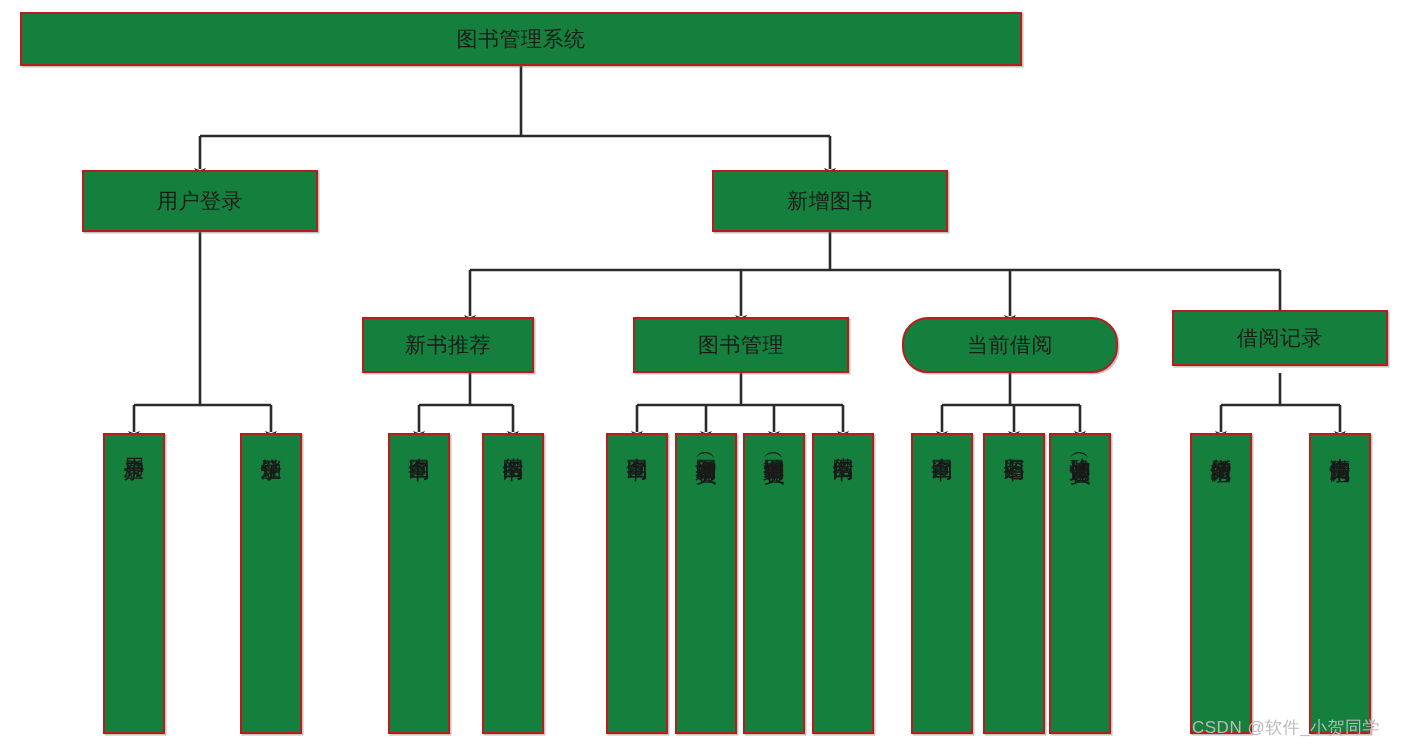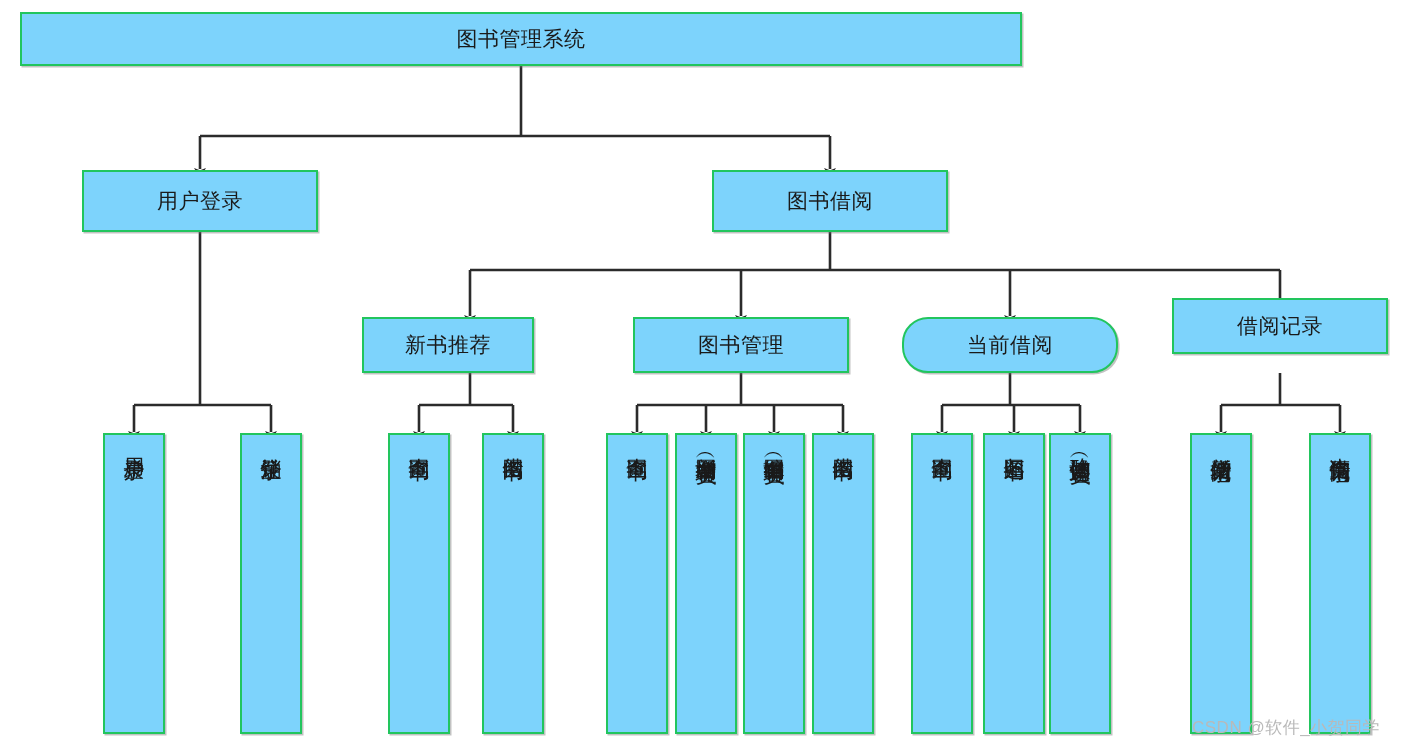--- a/index.html
+++ b/index.html
@@ -21,22 +21,22 @@
     position: absolute;
     left: 0;
     top: 0;
     width: 1405px;
     height: 747px;
     pointer-events: none;
   }
   .node {
     position: absolute;
     box-sizing: border-box;
-    background: #7dd3fc;
-    border: 2px solid #22c55e;
+    background: #15803d;
+    border: 2px solid #b91c1c;
     box-shadow: 1.5px 1.5px 0 rgba(120,120,120,0.45);
     display: flex;
     align-items: center;
     justify-content: center;
     color: #1a1a1a;
   }
   .node .label {
     text-align: center;
     line-height: 1.18;
     letter-spacing: 0.5px;
@@ -114,32 +114,32 @@
       </g>
   </svg>
   <div id="node-layer">
       <div class="node horizontal" style="left: 20px; top: 12px; width: 1002px; height: 54px;">
         <span class="label">图书管理系统</span>
       </div>
       <div class="node horizontal" style="left: 82px; top: 170px; width: 236px; height: 62px;">
         <span class="label">用户登录</span>
       </div>
       <div class="node horizontal" style="left: 712px; top: 170px; width: 236px; height: 62px;">
-        <span class="label">图书借阅</span>
+        <span class="label">新增图书</span>
       </div>
       <div class="node horizontal" style="left: 362px; top: 317px; width: 172px; height: 56px;">
         <span class="label">新书推荐</span>
       </div>
       <div class="node horizontal" style="left: 633px; top: 317px; width: 216px; height: 56px;">
         <span class="label">图书管理</span>
       </div>
       <div class="node horizontal" style="left: 902px; top: 317px; width: 216px; height: 56px; border-radius: 26px;">
         <span class="label">当前借阅</span>
       </div>
-      <div class="node horizontal" style="left: 1172px; top: 298px; width: 216px; height: 56px;">
+      <div class="node horizontal" style="left: 1172px; top: 310px; width: 216px; height: 56px;">
         <span class="label">借阅记录</span>
       </div>
       <div class="node vertical" style="left: 103px; top: 433px; width: 62px; height: 301px;">
         <span class="label">用户登录</span>
       </div>
       <div class="node vertical" style="left: 240px; top: 433px; width: 62px; height: 301px;">
         <span class="label">注销登录</span>
       </div>
       <div class="node vertical" style="left: 388px; top: 433px; width: 62px; height: 301px;">
         <span class="label">查询图书</span>

